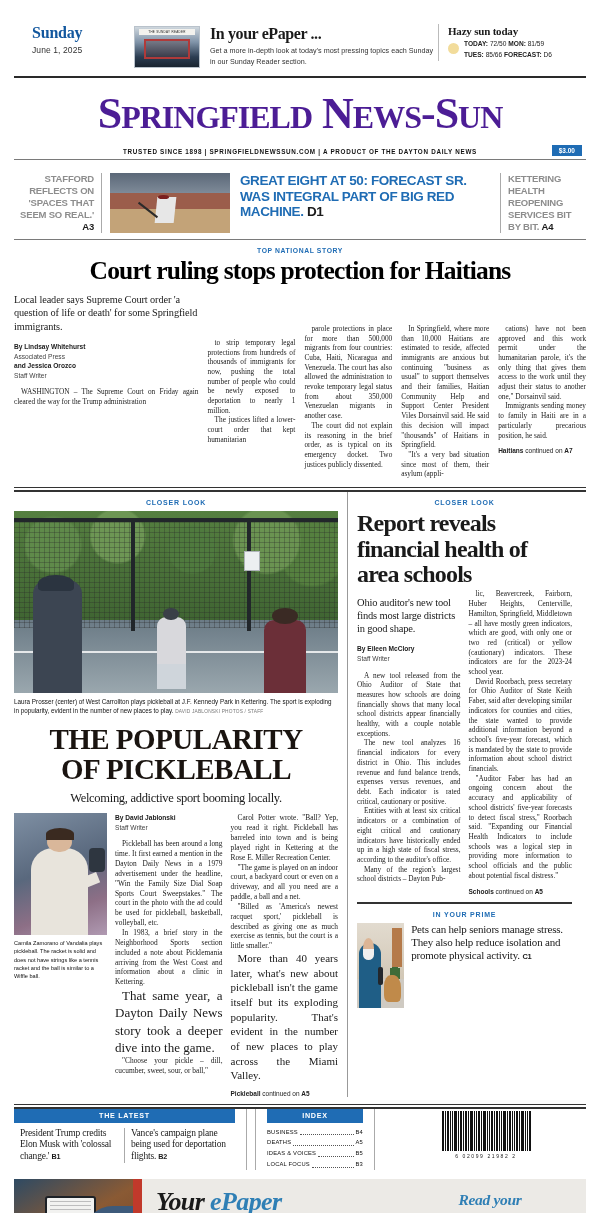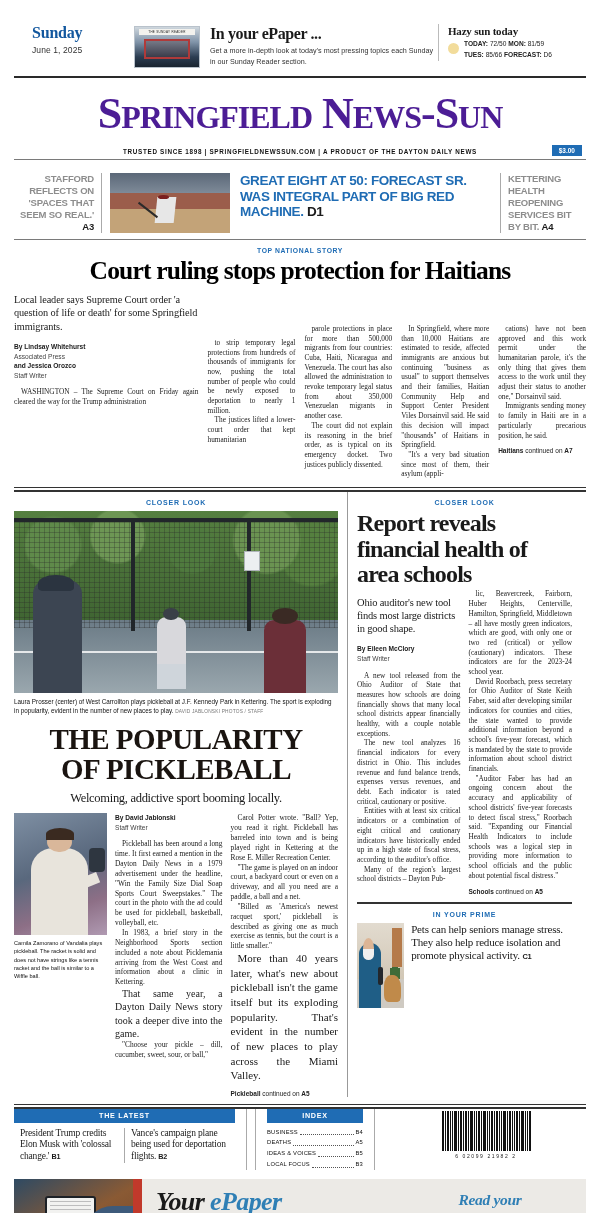--- a/index.html
+++ b/index.html
@@ -351,21 +351,21 @@
           </div>
           <div class="cap" style="font-size:5.6px">Camila Zamorano of Vandalia plays pickleball. The racket is solid and does not have strings like a tennis racket and the ball is similar to a Wiffle ball.</div>
         </div>
         <div class="pk-col">
           <div class="byline" style="margin-top:0">
             <span>By David Jablonski</span>
             <span class="role">Staff Writer</span>
           </div>
           <p class="bt first" style="font-size:7.4px">Pickleball has been around a long time. It first earned a mention in the Dayton Daily News in a 1979 advertisement under the headline, "Win the Family Size Dial Soap Sports Court Sweepstakes." The court in the photo with the ad could be used for pickleball, basketball, volleyball, etc.</p>
           <p class="bt" style="font-size:7.4px">In 1983, a brief story in the Neighborhood Sports section included a note about Picklemania arriving from the West Coast and information about a clinic in Kettering.</p>
-          <p class="bt" style="font-size:10px">That same year, a Dayton Daily News story took a deeper dive into the game.</p>
+          <p class="bt" style="font-size:13px">That same year, a Dayton Daily News story took a deeper dive into the game.</p>
           <p class="bt" style="font-size:7.4px">"Choose your pickle – dill, cucumber, sweet, sour, or ball,"</p>
         </div>
         <div class="pk-col">
           <p class="bt" style="font-size:7.4px;margin-top:0">Carol Potter wrote. "Ball? Yep, you read it right. Pickleball has barreled into town and is being played right in Kettering at the Rose E. Miller Recreation Center.</p>
           <p class="bt" style="font-size:7.4px">"The game is played on an indoor court, a backyard court or even on a driveway, and all you need are a paddle, a ball and a net.</p>
           <p class="bt" style="font-size:7.4px">"Billed as 'America's newest racquet sport,' pickleball is described as giving one as much exercise as tennis, but the court is a little smaller."</p>
           <p class="bt" style="font-size:11px">More than 40 years later, what's new about pickleball isn't the game itself but its exploding popularity. That's evident in the number of new places to play across the Miami Valley.</p>
           <div class="jump">
             <b>Pickleball</b>
             <span>continued on</span>

